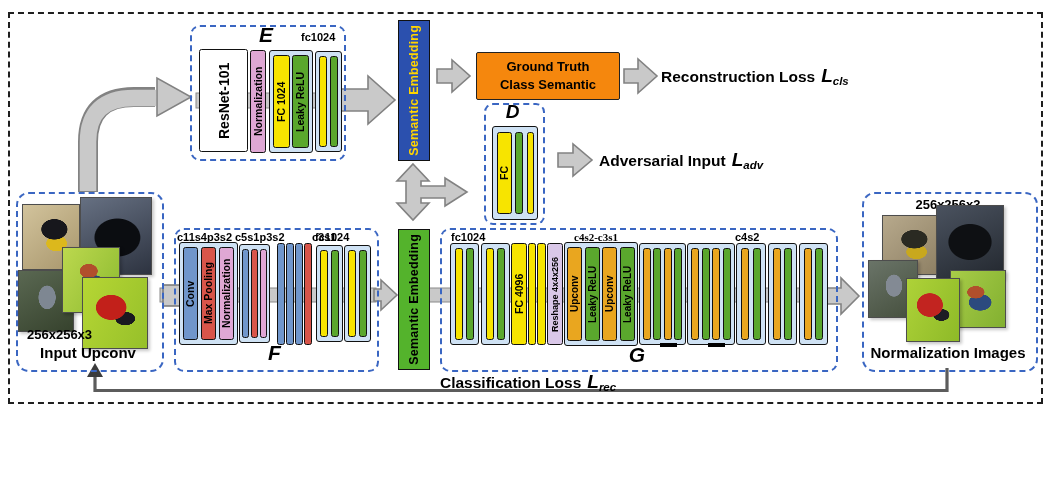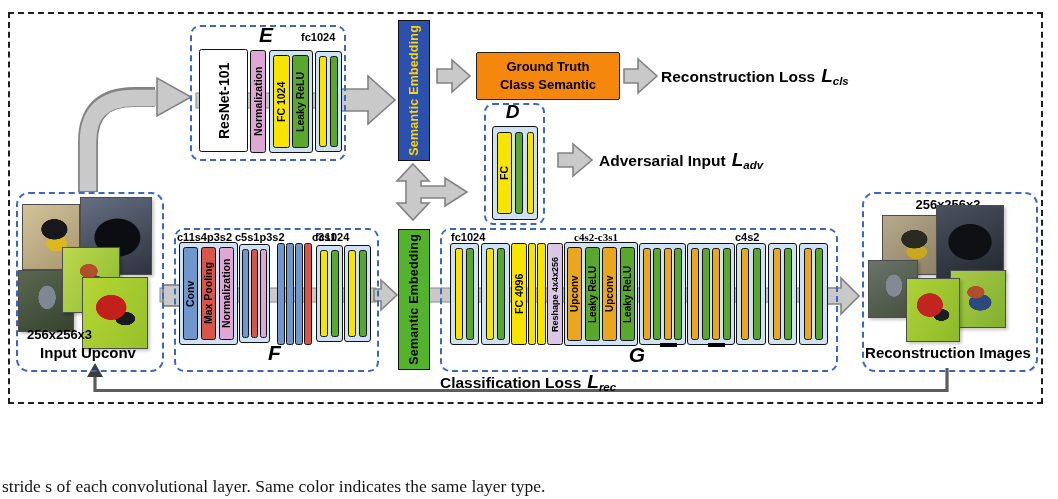--- a/index.html
+++ b/index.html
@@ -198,21 +198,20 @@
   </div>
   <div class="blklbl" style="left:440px;top:343px;width:394px;">G</div>
 
   <div class="dashed" style="left:862px;top:192px;width:172px;height:176px;"></div>
   <div class="dim" style="left:862px;top:197px;width:172px;text-align:center;position:absolute;">256x256x3</div>
   <div class="photo" style="left:882px;top:215px;width:56px;height:58px;background:radial-gradient(ellipse 38% 26% at 56% 40%,#2a2a22 0 60%,transparent 63%),radial-gradient(ellipse 30% 20% at 60% 62%,#c8a81e 0 60%,transparent 63%),linear-gradient(140deg,#b7a98c,#8d7f63);"></div>
   <div class="photo" style="left:936px;top:205px;width:66px;height:72px;background:radial-gradient(ellipse 55% 42% at 50% 50%,#0e1013 0 58%,transparent 61%),linear-gradient(155deg,#4a525f,#23282f);"></div>
   <div class="photo" style="left:868px;top:260px;width:48px;height:56px;background:radial-gradient(ellipse 28% 32% at 52% 44%,#838a94 0 60%,transparent 63%),linear-gradient(150deg,#6a7468,#454f3d);"></div>
   <div class="photo" style="left:950px;top:270px;width:54px;height:56px;background:radial-gradient(ellipse 26% 18% at 46% 38%,#b14f2c 0 60%,transparent 63%),radial-gradient(ellipse 34% 24% at 54% 56%,#2c4a7e 0 60%,transparent 63%),linear-gradient(120deg,#a8cc48,#82b030);"></div>
   <div class="photo" style="left:906px;top:278px;width:52px;height:62px;background:radial-gradient(ellipse 42% 32% at 44% 42%,#c22420 0 58%,transparent 61%),radial-gradient(ellipse 26% 16% at 66% 58%,#1d1d24 0 58%,transparent 61%),linear-gradient(115deg,#aed238,#8eba28);"></div>
-  <div class="boxtitle" style="left:862px;top:344px;width:172px;">Reconstruction Images</div>
+  <div class="boxtitle" style="left:862px;top:344px;width:172px;">Normalization Images</div>
 
   <div class="loss" style="left:440px;top:370px;">
     <span>Classification Loss</span><span class="sym">L</span><span class="sub">rec</span>
   </div>
 
-  <div class="cap" style="top:476px;">stride s of each convolutional layer. Same color indicates the same layer type.</div>
 
 </div>
 
 </body></html>

